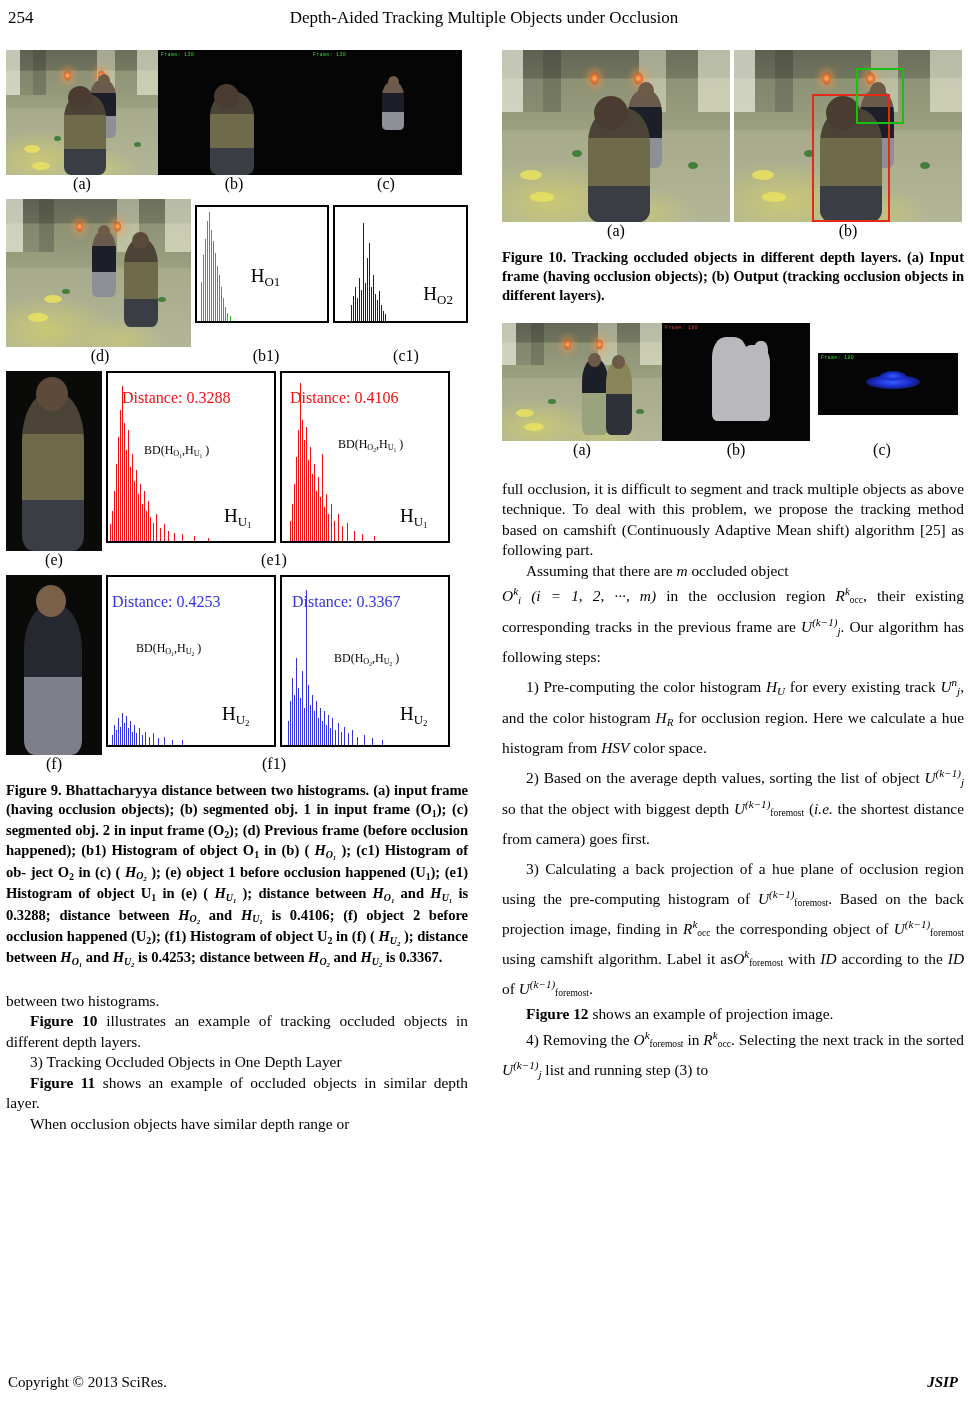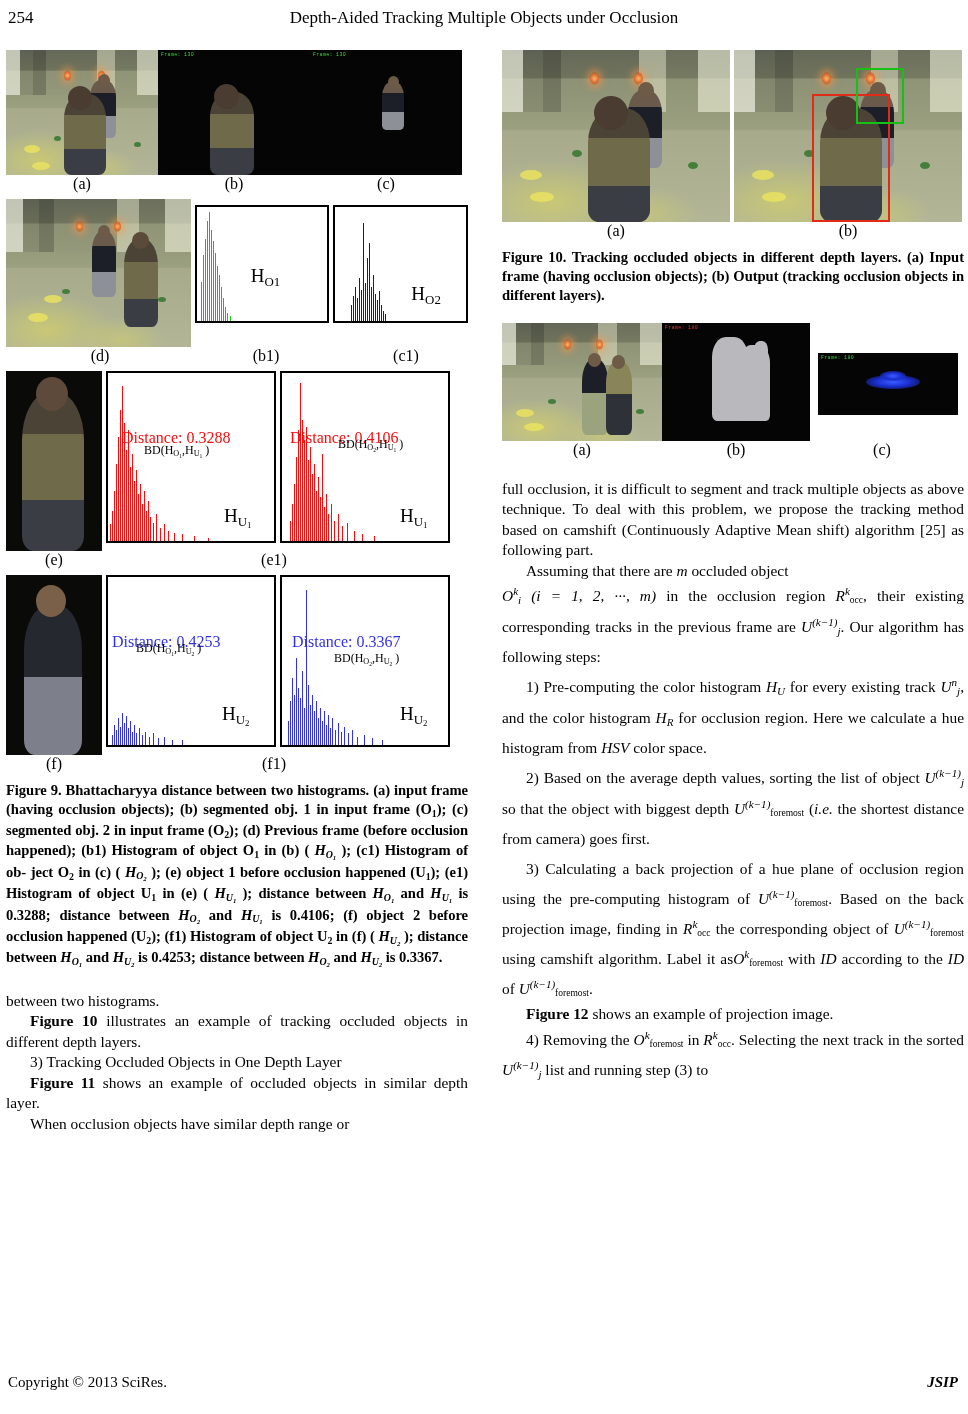--- a/index.html
+++ b/index.html
@@ -132,21 +132,20 @@
   .hist {
     position: relative; box-sizing: border-box;
     background: #fff; border: 2px solid #000;
     overflow: hidden;
   }
   .hist .bars { position: absolute; left: 0; bottom: 0; width: 100%; height: 100%; }
   .hist .bar { position: absolute; bottom: 0; width: 1px; }
   .hist .dist {
     position: absolute; font-size: 16px; white-space: nowrap;
     font-family: "Liberation Serif", serif;
-    margin-top: 40px;
   }
   .hist .bdlabel {
     position: absolute; font-size: 12px; white-space: nowrap;
   }
   .hist .hlabel {
     position: absolute; font-size: 19px; white-space: nowrap;
   }
   sub { font-size: .68em; vertical-align: -.28em; }
 
   
@@ -270,21 +269,21 @@
           <div class="bar" style="left:34px;height:68%;background:#222;"></div>
           <div class="bar" style="left:36px;height:30%;background:#222;"></div>
           <div class="bar" style="left:38px;height:40%;background:#222;"></div>
           <div class="bar" style="left:40px;height:24%;background:#222;"></div>
           <div class="bar" style="left:42px;height:18%;background:#222;"></div>
           <div class="bar" style="left:44px;height:26%;background:#222;"></div>
           <div class="bar" style="left:46px;height:14%;background:#222;"></div>
           <div class="bar" style="left:48px;height:9%;background:#222;"></div>
           <div class="bar" style="left:50px;height:6%;background:#222;"></div>
         </div>
-        <div class="hlabel" style="left:76px;top:76px;">H<sub>O2</sub></div>
+        <div class="hlabel" style="left:88px;top:76px;">H<sub>O2</sub></div>
       </div>
     </div>
     <div class="sublabels">
       <span style="left:94px;">(d)</span>
       <span style="left:260px;">(b1)</span>
       <span style="left:400px;">(c1)</span>
     </div>
   </div>
 
   <div class="fig" style="margin-top:2px;">

